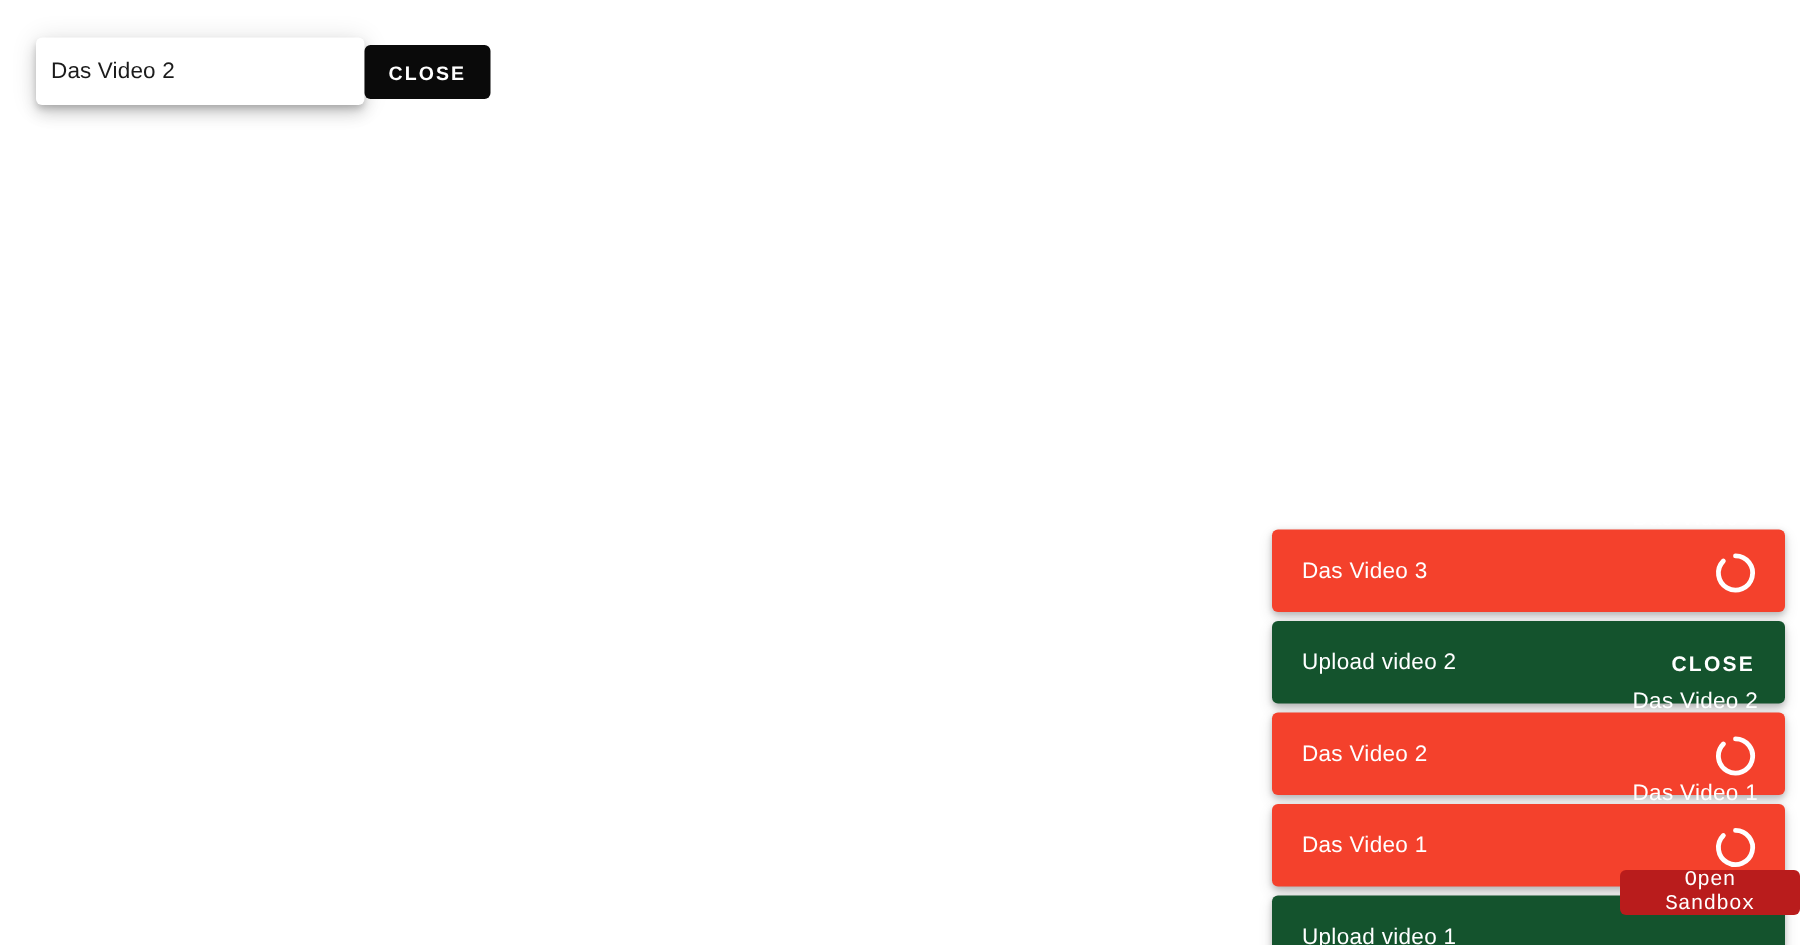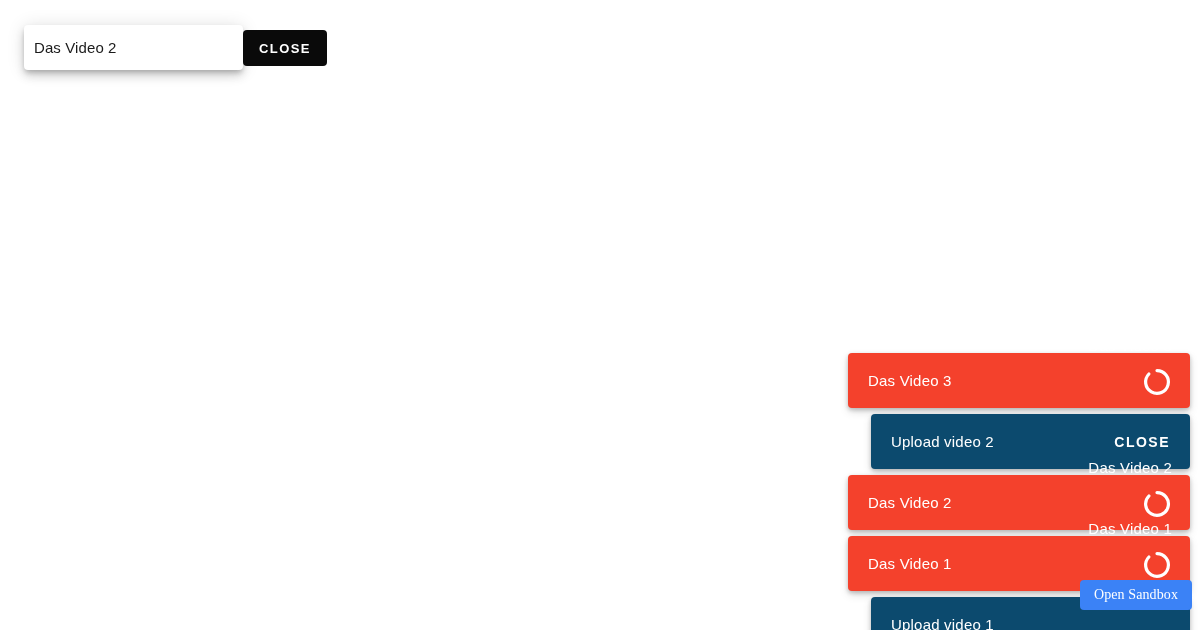--- a/index.html
+++ b/index.html
@@ -78,21 +78,21 @@
     height: 55px;
     border-radius: 4px;
     box-shadow: 0 2px 4px rgba(0,0,0,.22), 0 4px 10px rgba(0,0,0,.12);
     display: flex;
     align-items: center;
     box-sizing: border-box;
     padding: 0 18px 0 20px;
     overflow: visible;
   }
   .toast.red   { background: #f4412c; }
-  .toast.blue  { background: #0c4a6e; margin-left: 23px; }
+  .toast.blue  { background: #14532d; }
 
   .toast-label {
     font-size: 15px;
     color: #ffffff;
     letter-spacing: .2px;
     flex: 1;
   }
 
   
   .toast-action {
@@ -130,25 +130,25 @@
     padding: 4px 2px;
   }
 
   
   .open-sandbox-btn {
     position: absolute;
     left: 1080px;
     top: 580px;
     height: 30px;
     padding: 0 14px;
-    background: #3b82f6;
+    background: #b91c1c;
     color: #ffffff;
     border: none;
     border-radius: 4px;
-    font-family: Liberation Serif, serif;
+    font-family: Liberation Mono, monospace;
     font-size: 14px;
     letter-spacing: .1px;
     display: flex;
     align-items: center;
     justify-content: center;
     cursor: pointer;
   }
 </style>
 </head>
 <body>

